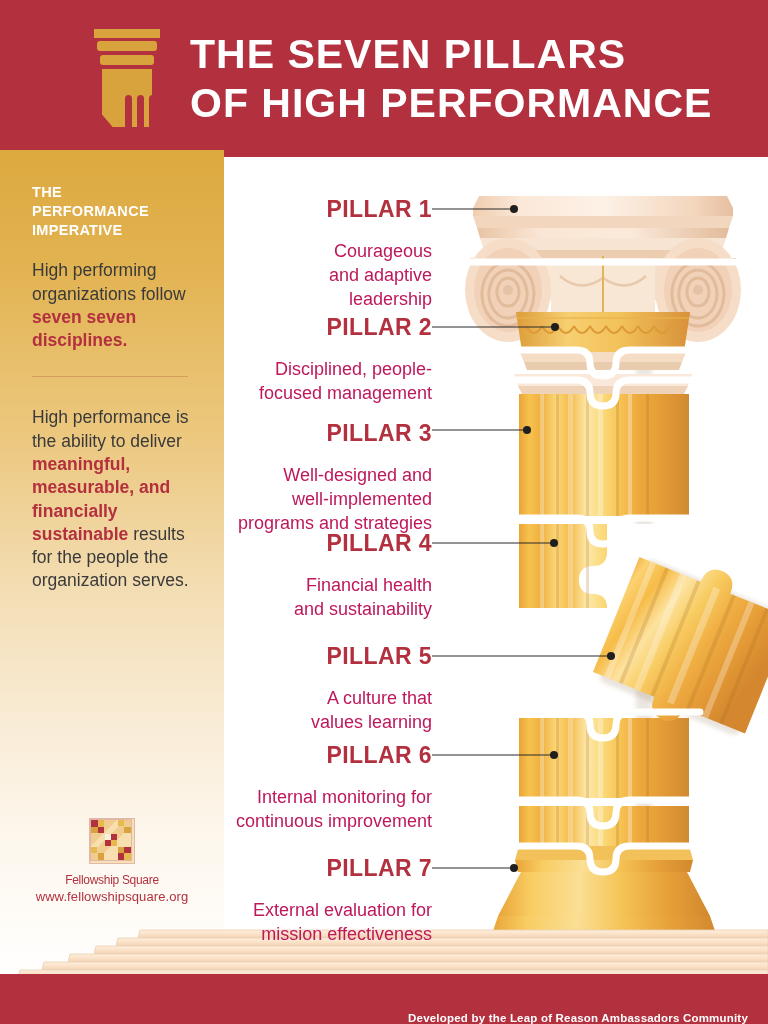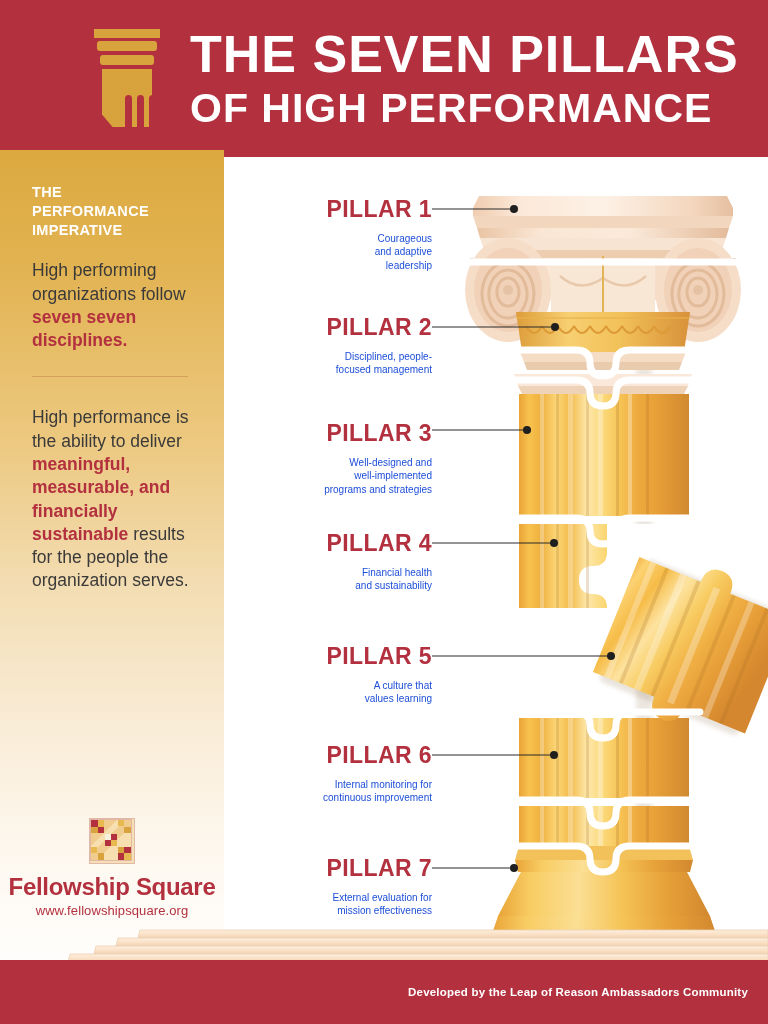--- a/index.html
+++ b/index.html
@@ -29,21 +29,21 @@
   .hl-f1,.hl-f2,.hl-f3{position:absolute;bottom:0;width:7px;height:32px;background:#b3303f;border-radius:4px 4px 0 0;}
   .hl-f1{left:23px;}
   .hl-f2{left:35px;}
   .hl-f3{left:47px;}
   .hl-notch{position:absolute;left:14px;top:88px;width:11px;height:13px;background:#b3303f;
     clip-path:polygon(0 0,100% 100%,0 100%);}
   .header-title{
     margin-left:24px;color:#ffffff;
     font-weight:bold;letter-spacing:0.5px;line-height:1.0;
   }
-  .title-l1{font-size:52px;letter-spacing:1px;}
+  .title-l1{font-size:41px;letter-spacing:1px;}
   .title-l2{font-size:41px;letter-spacing:1px;margin-top:8px;}
 
   
   .sidebar{
     position:absolute;left:0;top:150px;width:224px;height:843px;
     background:linear-gradient(180deg,#dca93f 0%,#e2b352 14%,#ecc87f 34%,#f3ddb3 52%,#f9ecd6 68%,#fdf7ed 82%,#fffdfa 94%,#ffffff 100%);
   }
   .sb-inner{padding:33px 26px 0 32px;}
   .sb-kicker{
     color:#ffffff;font-weight:bold;font-size:14.5px;line-height:1.32;letter-spacing:0.3px;
@@ -61,42 +61,42 @@
   .sb-p2 .hi{color:#b3303f;font-weight:bold;}
 
   
   .sb-logo{position:absolute;left:0;top:668px;width:224px;text-align:center;}
   .quilt{
     width:44px;height:44px;margin:0 auto;position:relative;
     border:1px solid #e2b9a8;background:#f6e0b6;overflow:hidden;
   }
   .quilt svg{display:block;}
   .fs-name{
-    margin-top:9px;font-size:24px;font-weight:bold;color:#b3303f;letter-spacing:-0.3px;
+    margin-top:9px;font-size:12px;font-weight:normal;color:#b3303f;letter-spacing:-0.3px;
   }
   .fs-url{
     margin-top:2px;font-size:13px;color:#b3303f;letter-spacing:0.1px;
   }
 
   
   .plabel{position:absolute;text-align:right;right:0;width:300px;}
   .plabel .pnum{
     color:#b3303f;font-weight:bold;font-size:23px;letter-spacing:0.4px;line-height:1;
   }
   .plabel .pdesc{
-    margin-top:11px;color:#1d4ed8;font-size:10px;line-height:1.33;
+    margin-top:19px;color:#be185d;font-size:18px;line-height:1.33;
   }
 
   
   .column-wrap{position:absolute;left:0;top:0;width:768px;height:1024px;pointer-events:none;}
 
   
   .footer{
-    position:absolute;left:0;bottom:0;width:768px;height:64px;background:#b3303f;
-    display:flex;align-items:center;justify-content:flex-end;
+    position:absolute;left:0;bottom:0;width:768px;height:50px;background:#b3303f;
+    display:flex;align-items:flex-end;justify-content:flex-end;
   }
   .footer-text{
     color:#ffffff;font-size:11.5px;font-weight:bold;margin-right:20px;letter-spacing:0.2px;
   }
 </style>
 </head>
 <body>
 
 <div class="page">
 

